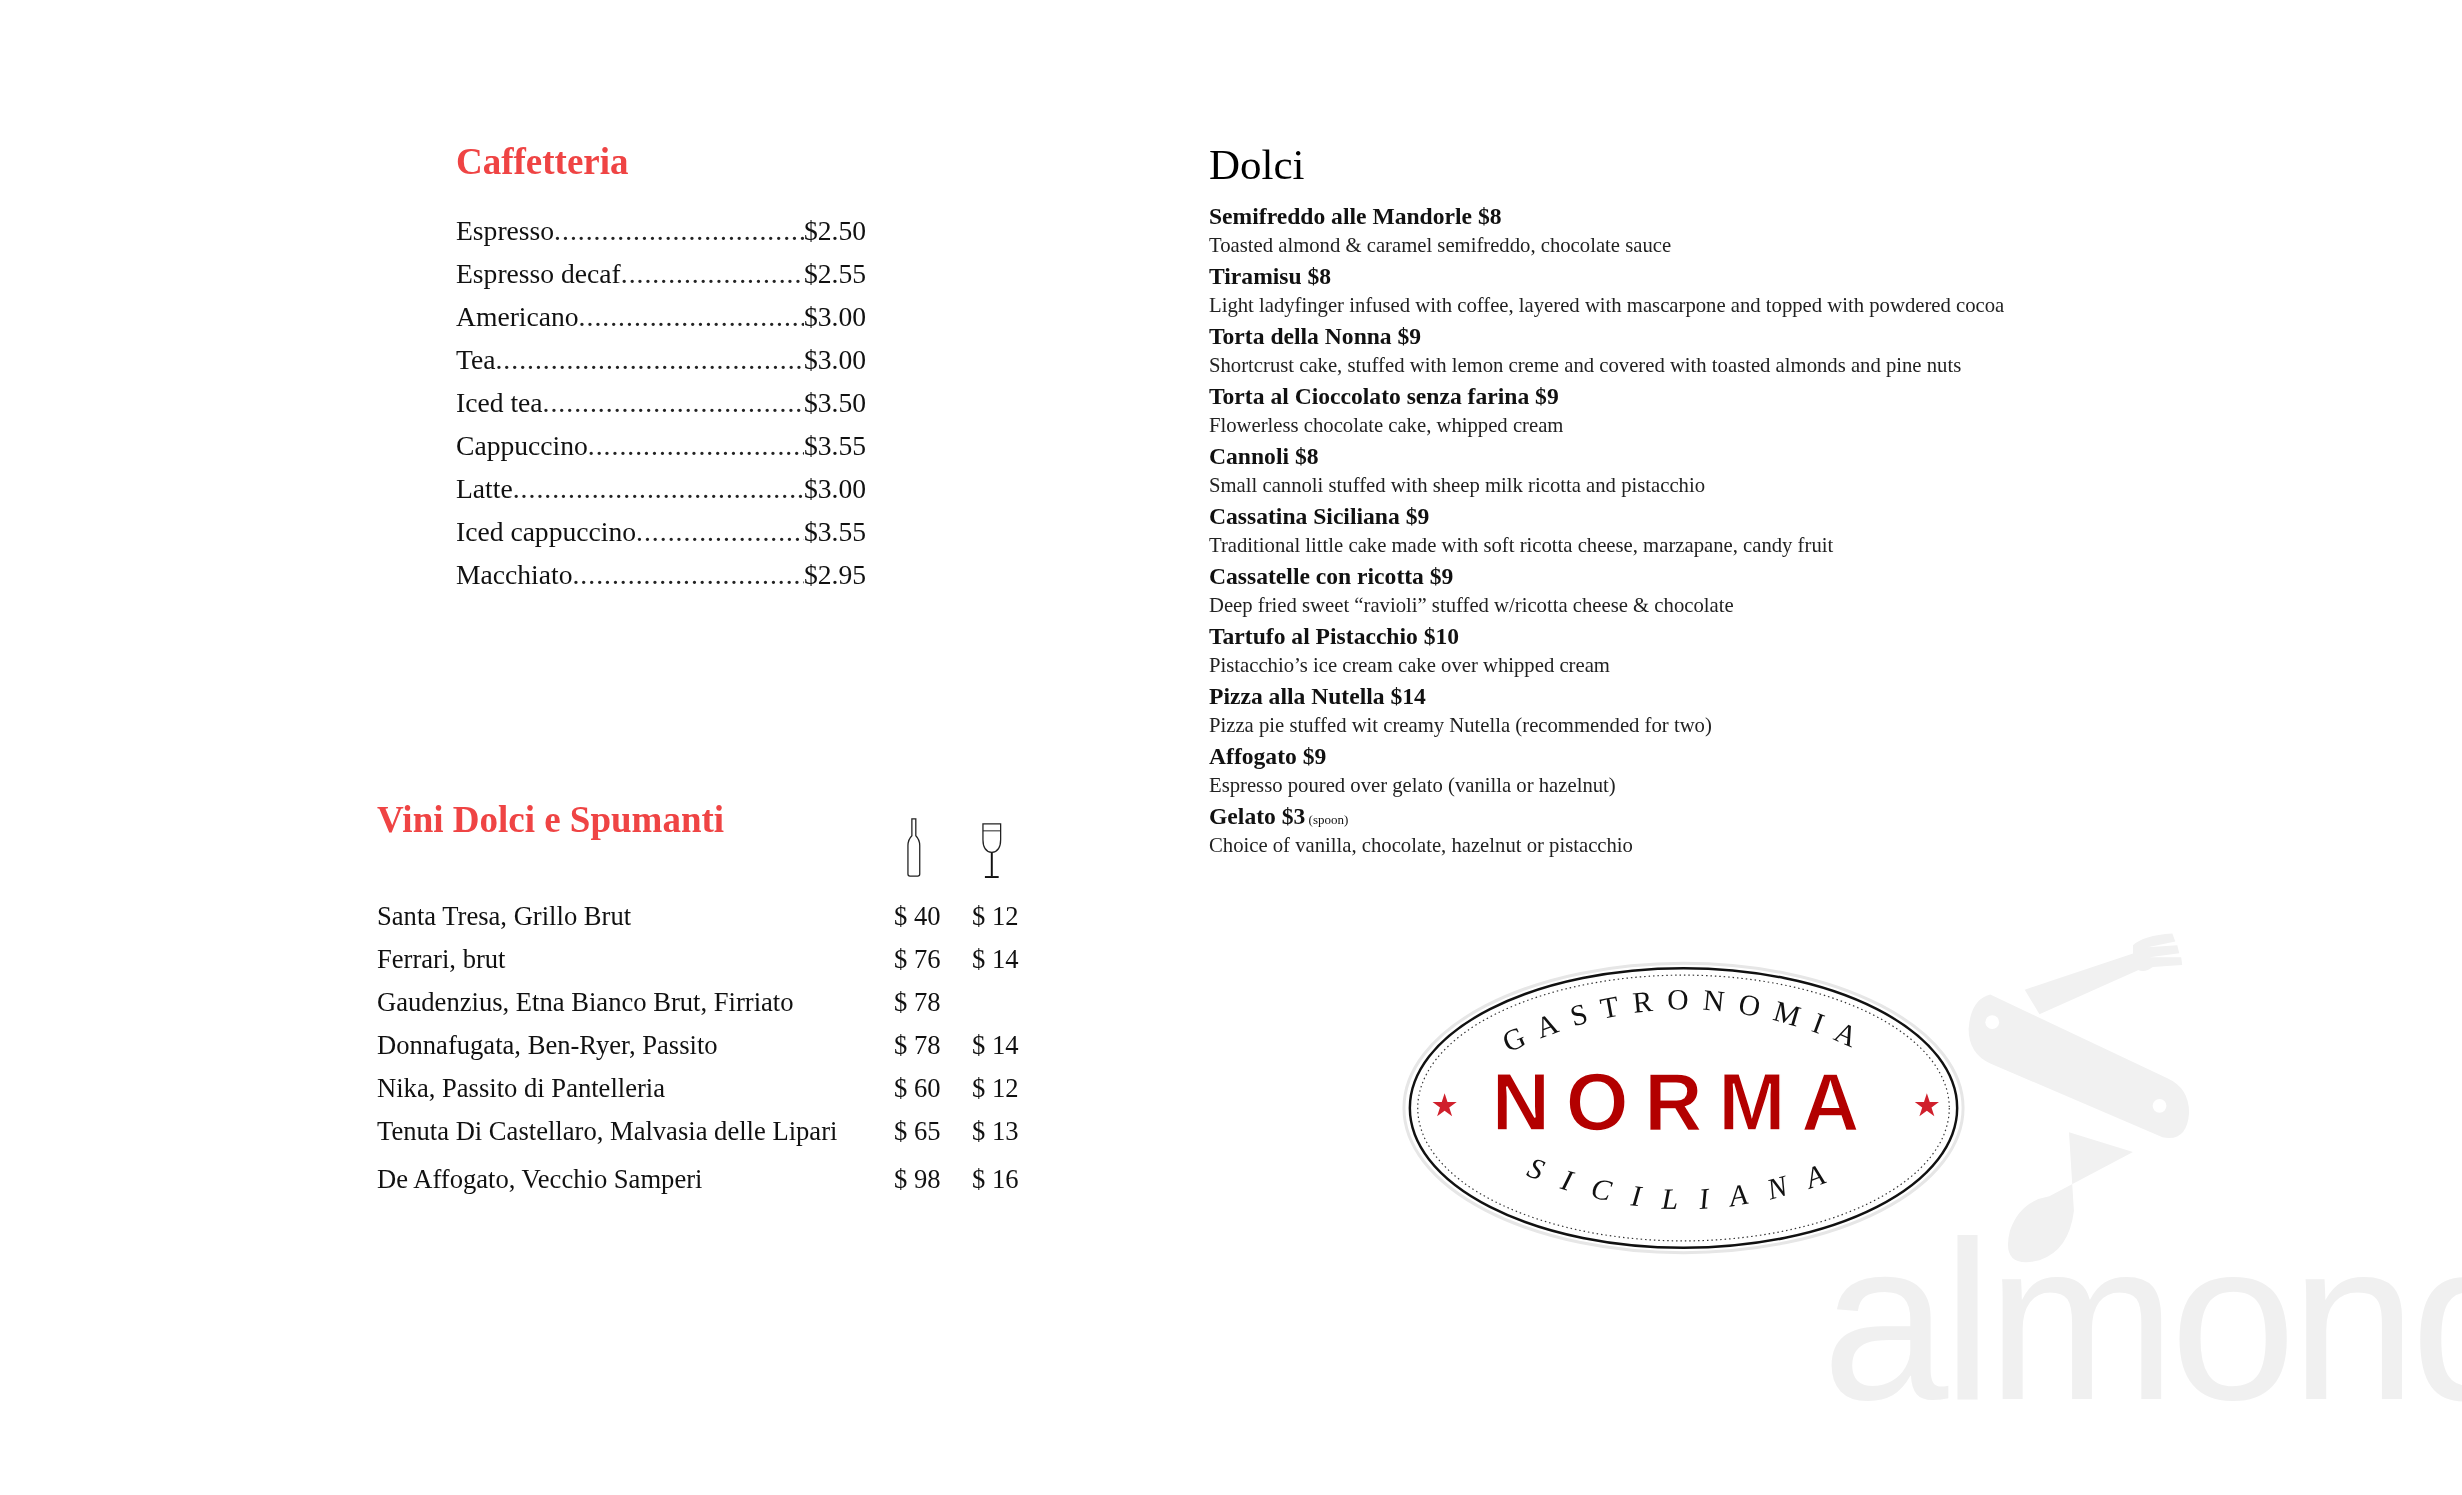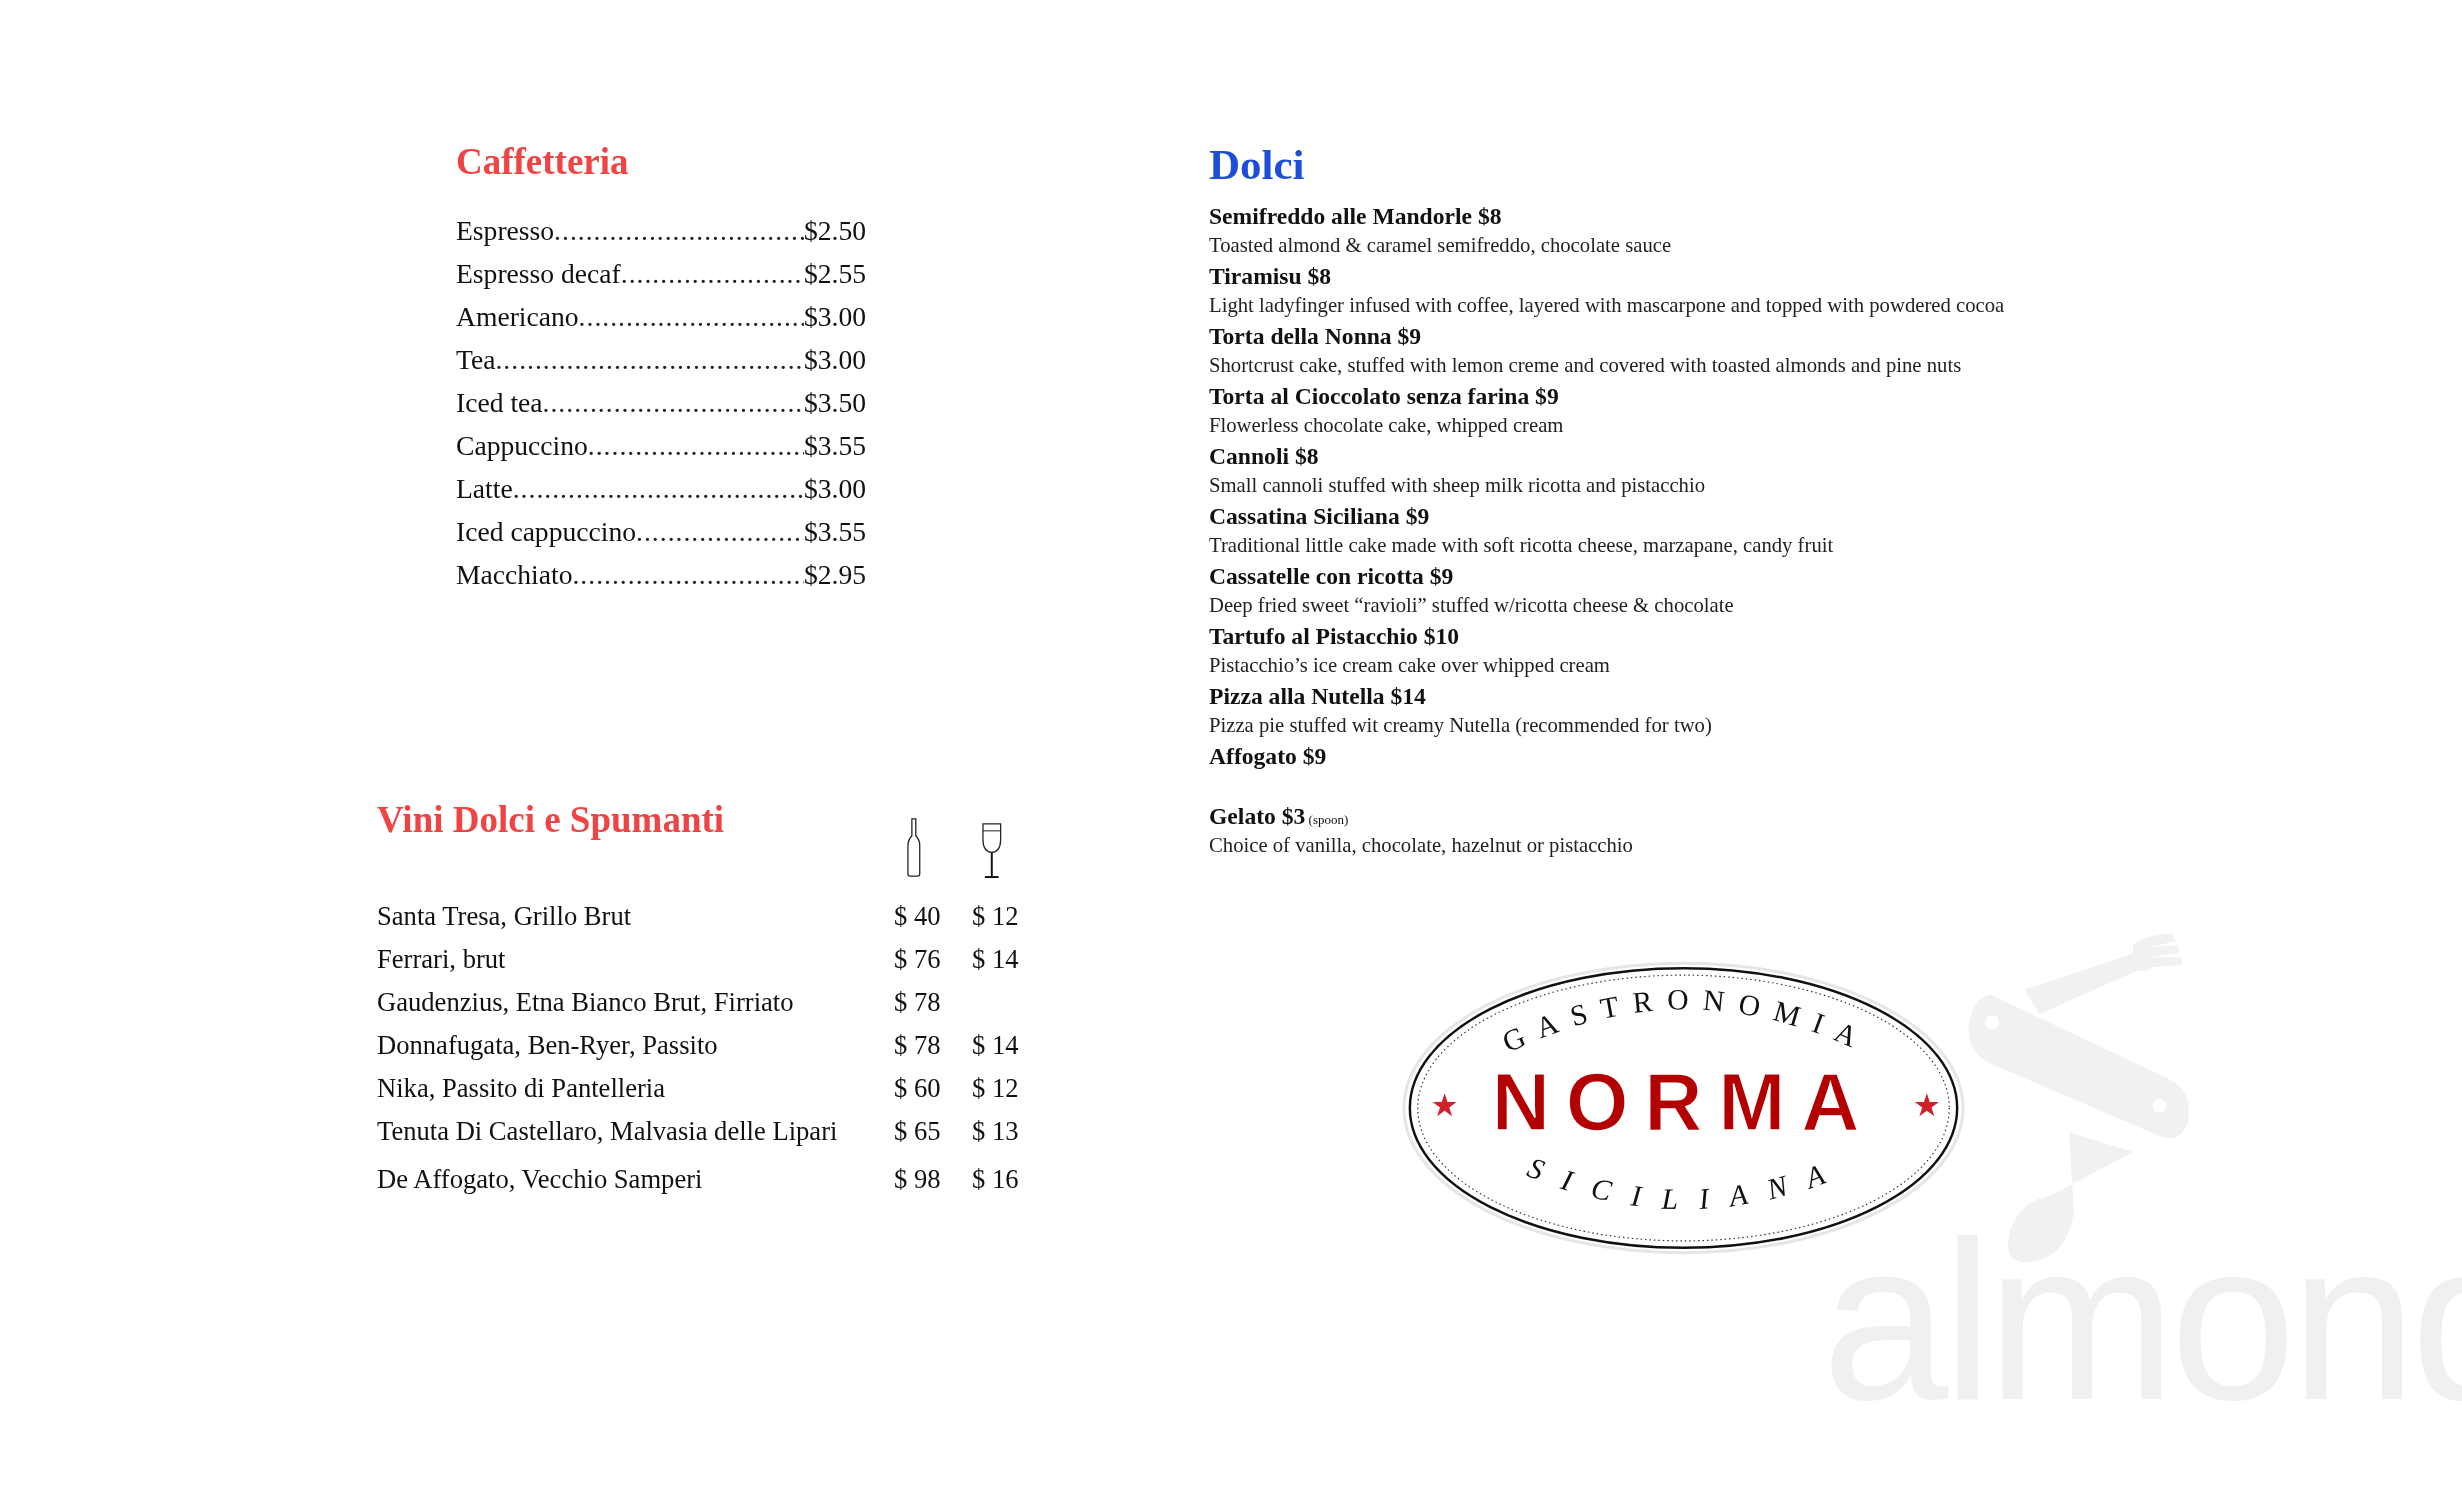--- a/index.html
+++ b/index.html
@@ -22,22 +22,22 @@
   #bottle-icon { left: 904px; top: 818px; width: 19.7px; height: 59px; }
   #glass-icon { left: 980px; top: 822px; width: 23.6px; height: 57px; }
   #vini-list { left: 377px; top: 901px; }
   .vini-row { position: relative; height: 43px; font-size: 26.6px; white-space: nowrap; }
   .vini-row.last { margin-top: 4.9px; }
   .vini-row .name { position: absolute; left: 0; top: 0; }
   .vini-row .bottle { position: absolute; left: 517px; top: 0; }
   .vini-row .glass { position: absolute; left: 595px; top: 0; }
 
   
-  #dolci-title { left: 1209px; top: 140px; font-size: 43px; font-weight: bold;
-                 font-family: "Liberation Serif", serif; color: #1d4ed8; margin: 0; }
+  #dolci-title { left: 1209px; top: 140px; font-size: 43px; font-weight: normal;
+                 font-family: "Liberation Serif", serif; color: #000000; margin: 0; }
   #dolci-list { left: 1209px; top: 203px; width: 985px; }
   .dolci-item { height: 60px; }
   .dolci-item .dname { font-size: 23.6px; font-weight: bold; line-height: 26.6px; display: block; white-space: nowrap; }
   .dolci-item .dnote { font-weight: normal; font-size: 13px; }
   .dolci-item .ddesc { font-size: 20.7px; line-height: 23.6px; display: block; white-space: nowrap; color: #222; }
 
   
   #logo { left: 1401px; top: 960px; width: 566px; height: 296px; }
   
   #watermark-icon { left: 1931px; top: 906px; width: 276px; height: 374px; }
@@ -177,20 +177,21 @@
   <div class="dolci-item">
       <span class="dname"><span>Tartufo al Pistacchio $10</span><span class="dnote"></span></span>
       <span class="ddesc">Pistacchio’s ice cream cake over whipped cream</span>
     </div>
   <div class="dolci-item">
       <span class="dname"><span>Pizza alla Nutella $14</span><span class="dnote"></span></span>
       <span class="ddesc">Pizza pie stuffed wit creamy Nutella (recommended for two)</span>
     </div>
   <div class="dolci-item">
       <span class="dname"><span>Affogato $9</span><span class="dnote"></span></span>
+      <span class="ddesc">Espresso poured over gelato (vanilla or hazelnut)</span>
     </div>
   <div class="dolci-item">
       <span class="dname"><span>Gelato $3</span><span class="dnote"> (spoon)</span></span>
       <span class="ddesc">Choice of  vanilla, chocolate, hazelnut or pistacchio</span>
     </div>
 </div>
 
 <svg id="watermark-icon" class="abs" viewBox="0 0 280 380">
   <g fill="#f1f1f1">
     <path d="M95 85 L215 45 L222 60 L110 110 Z"></path>

